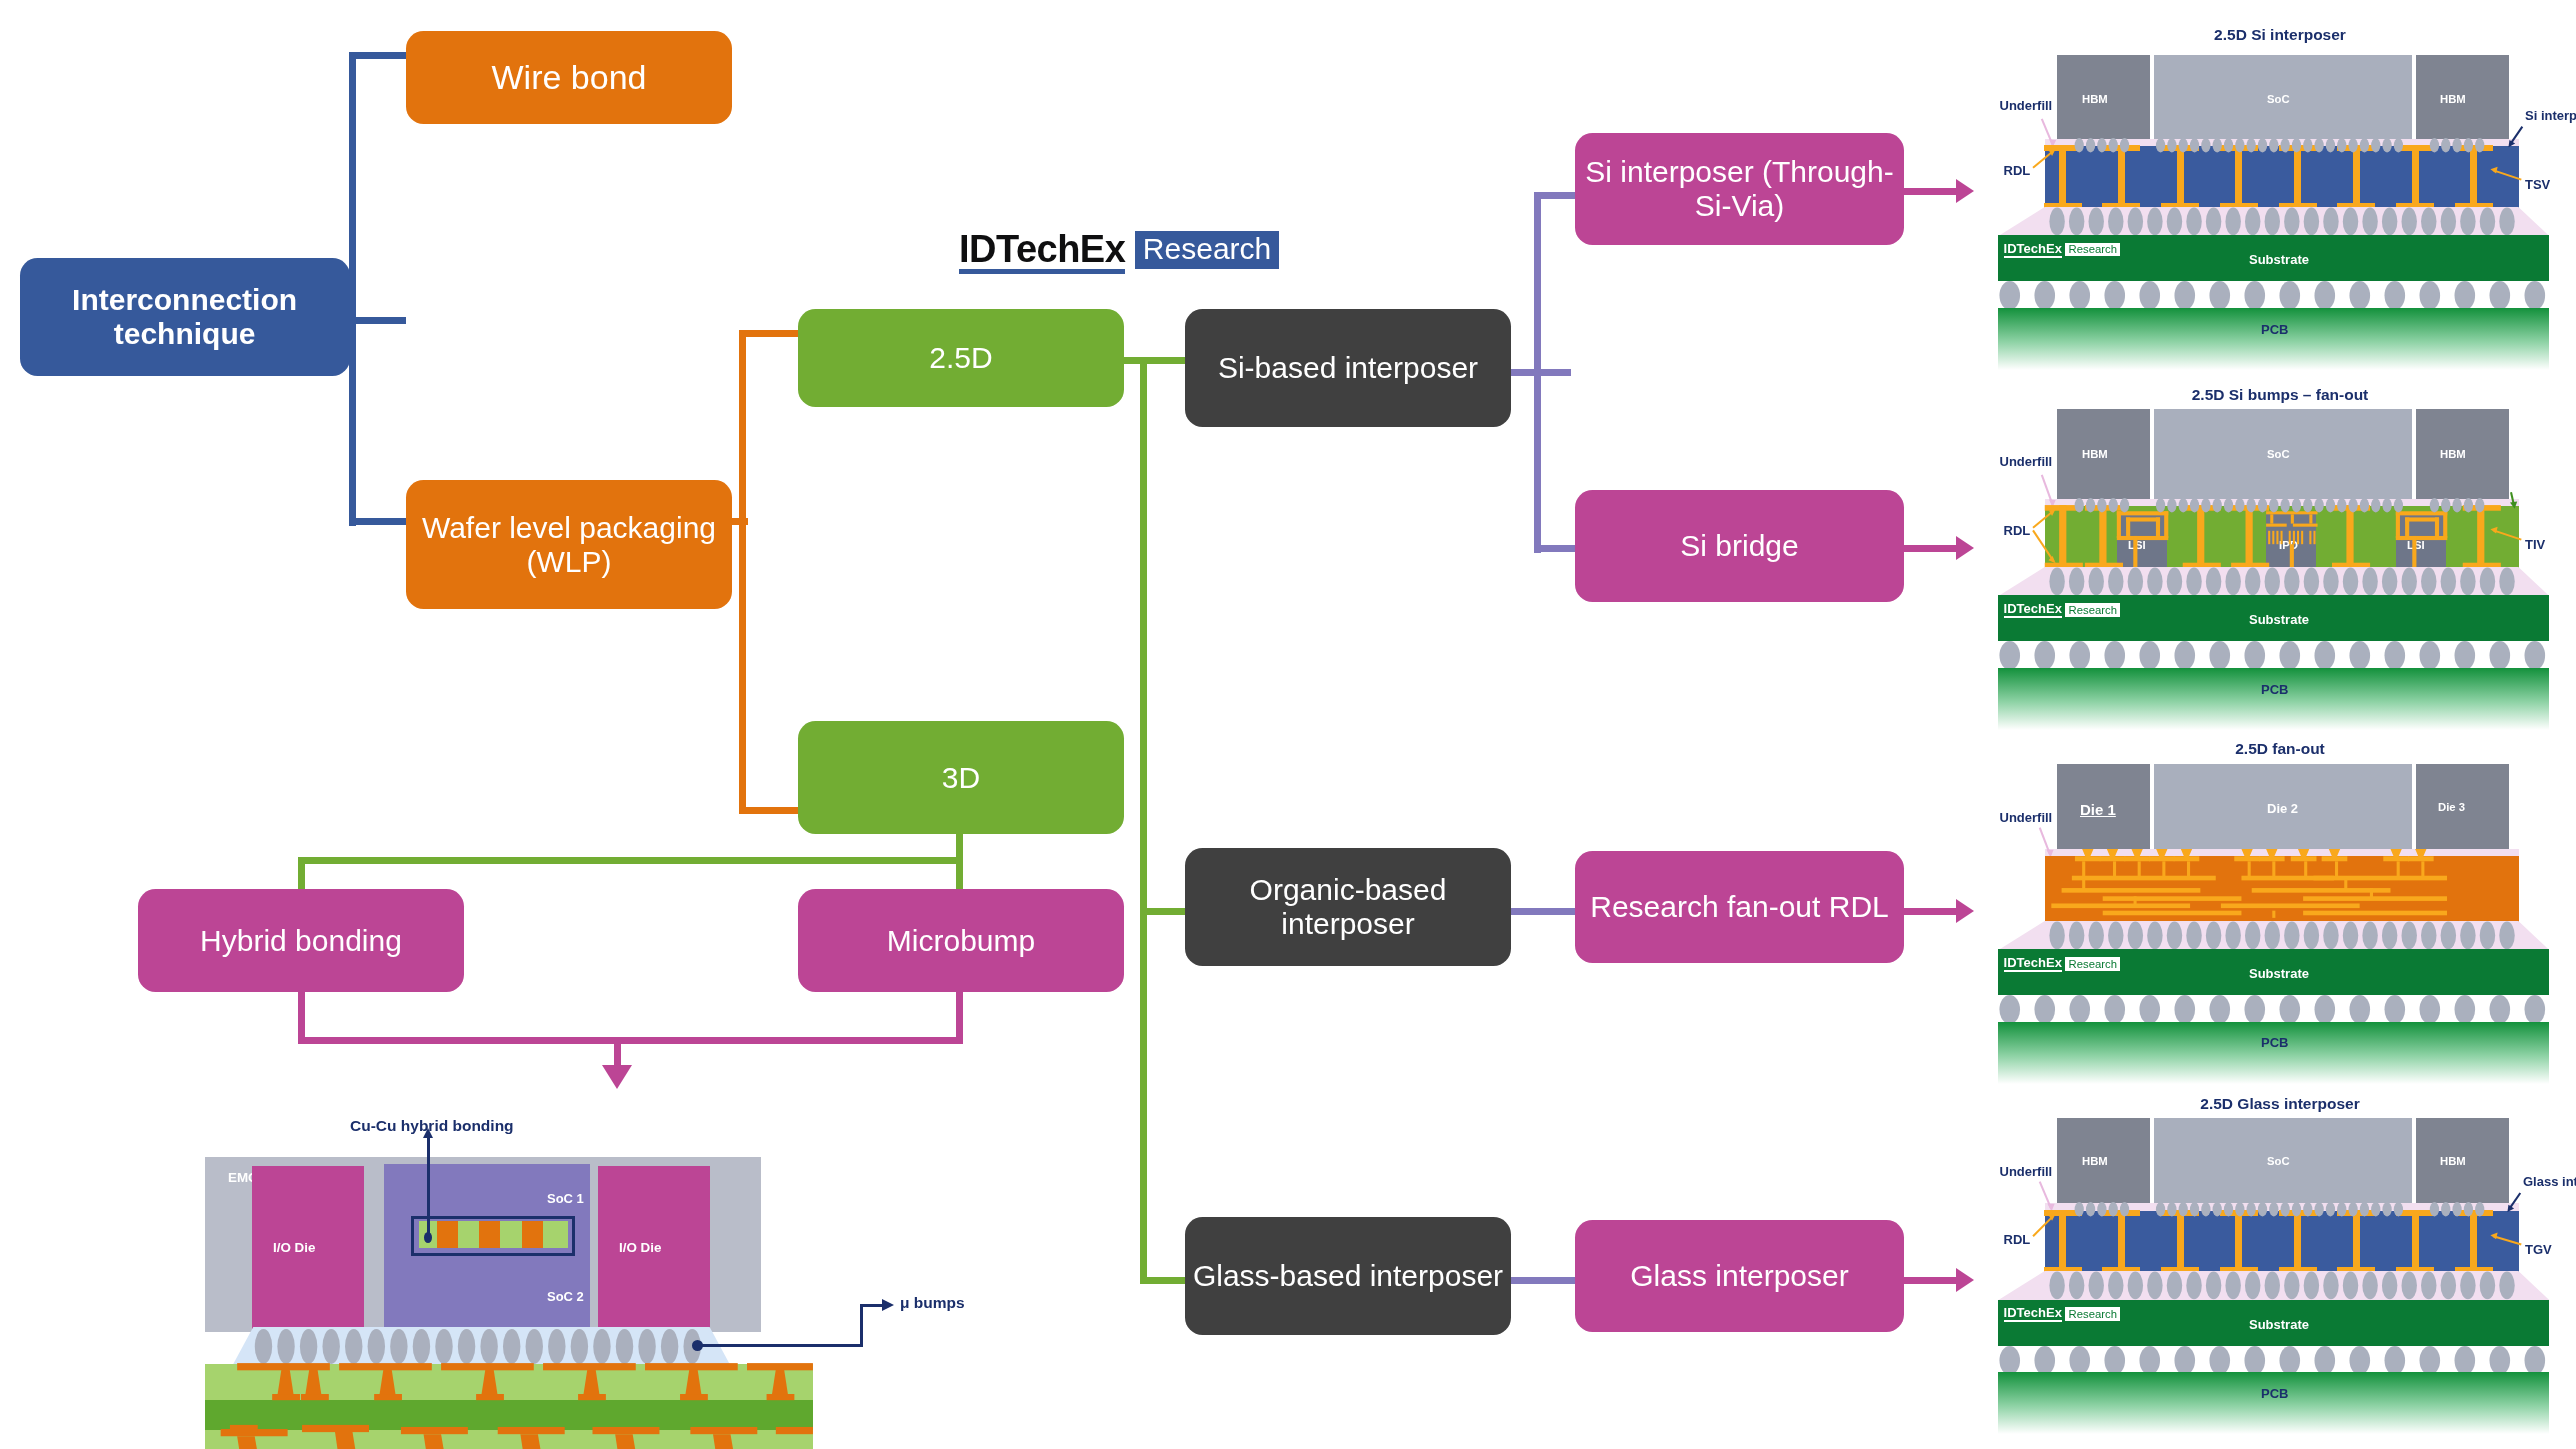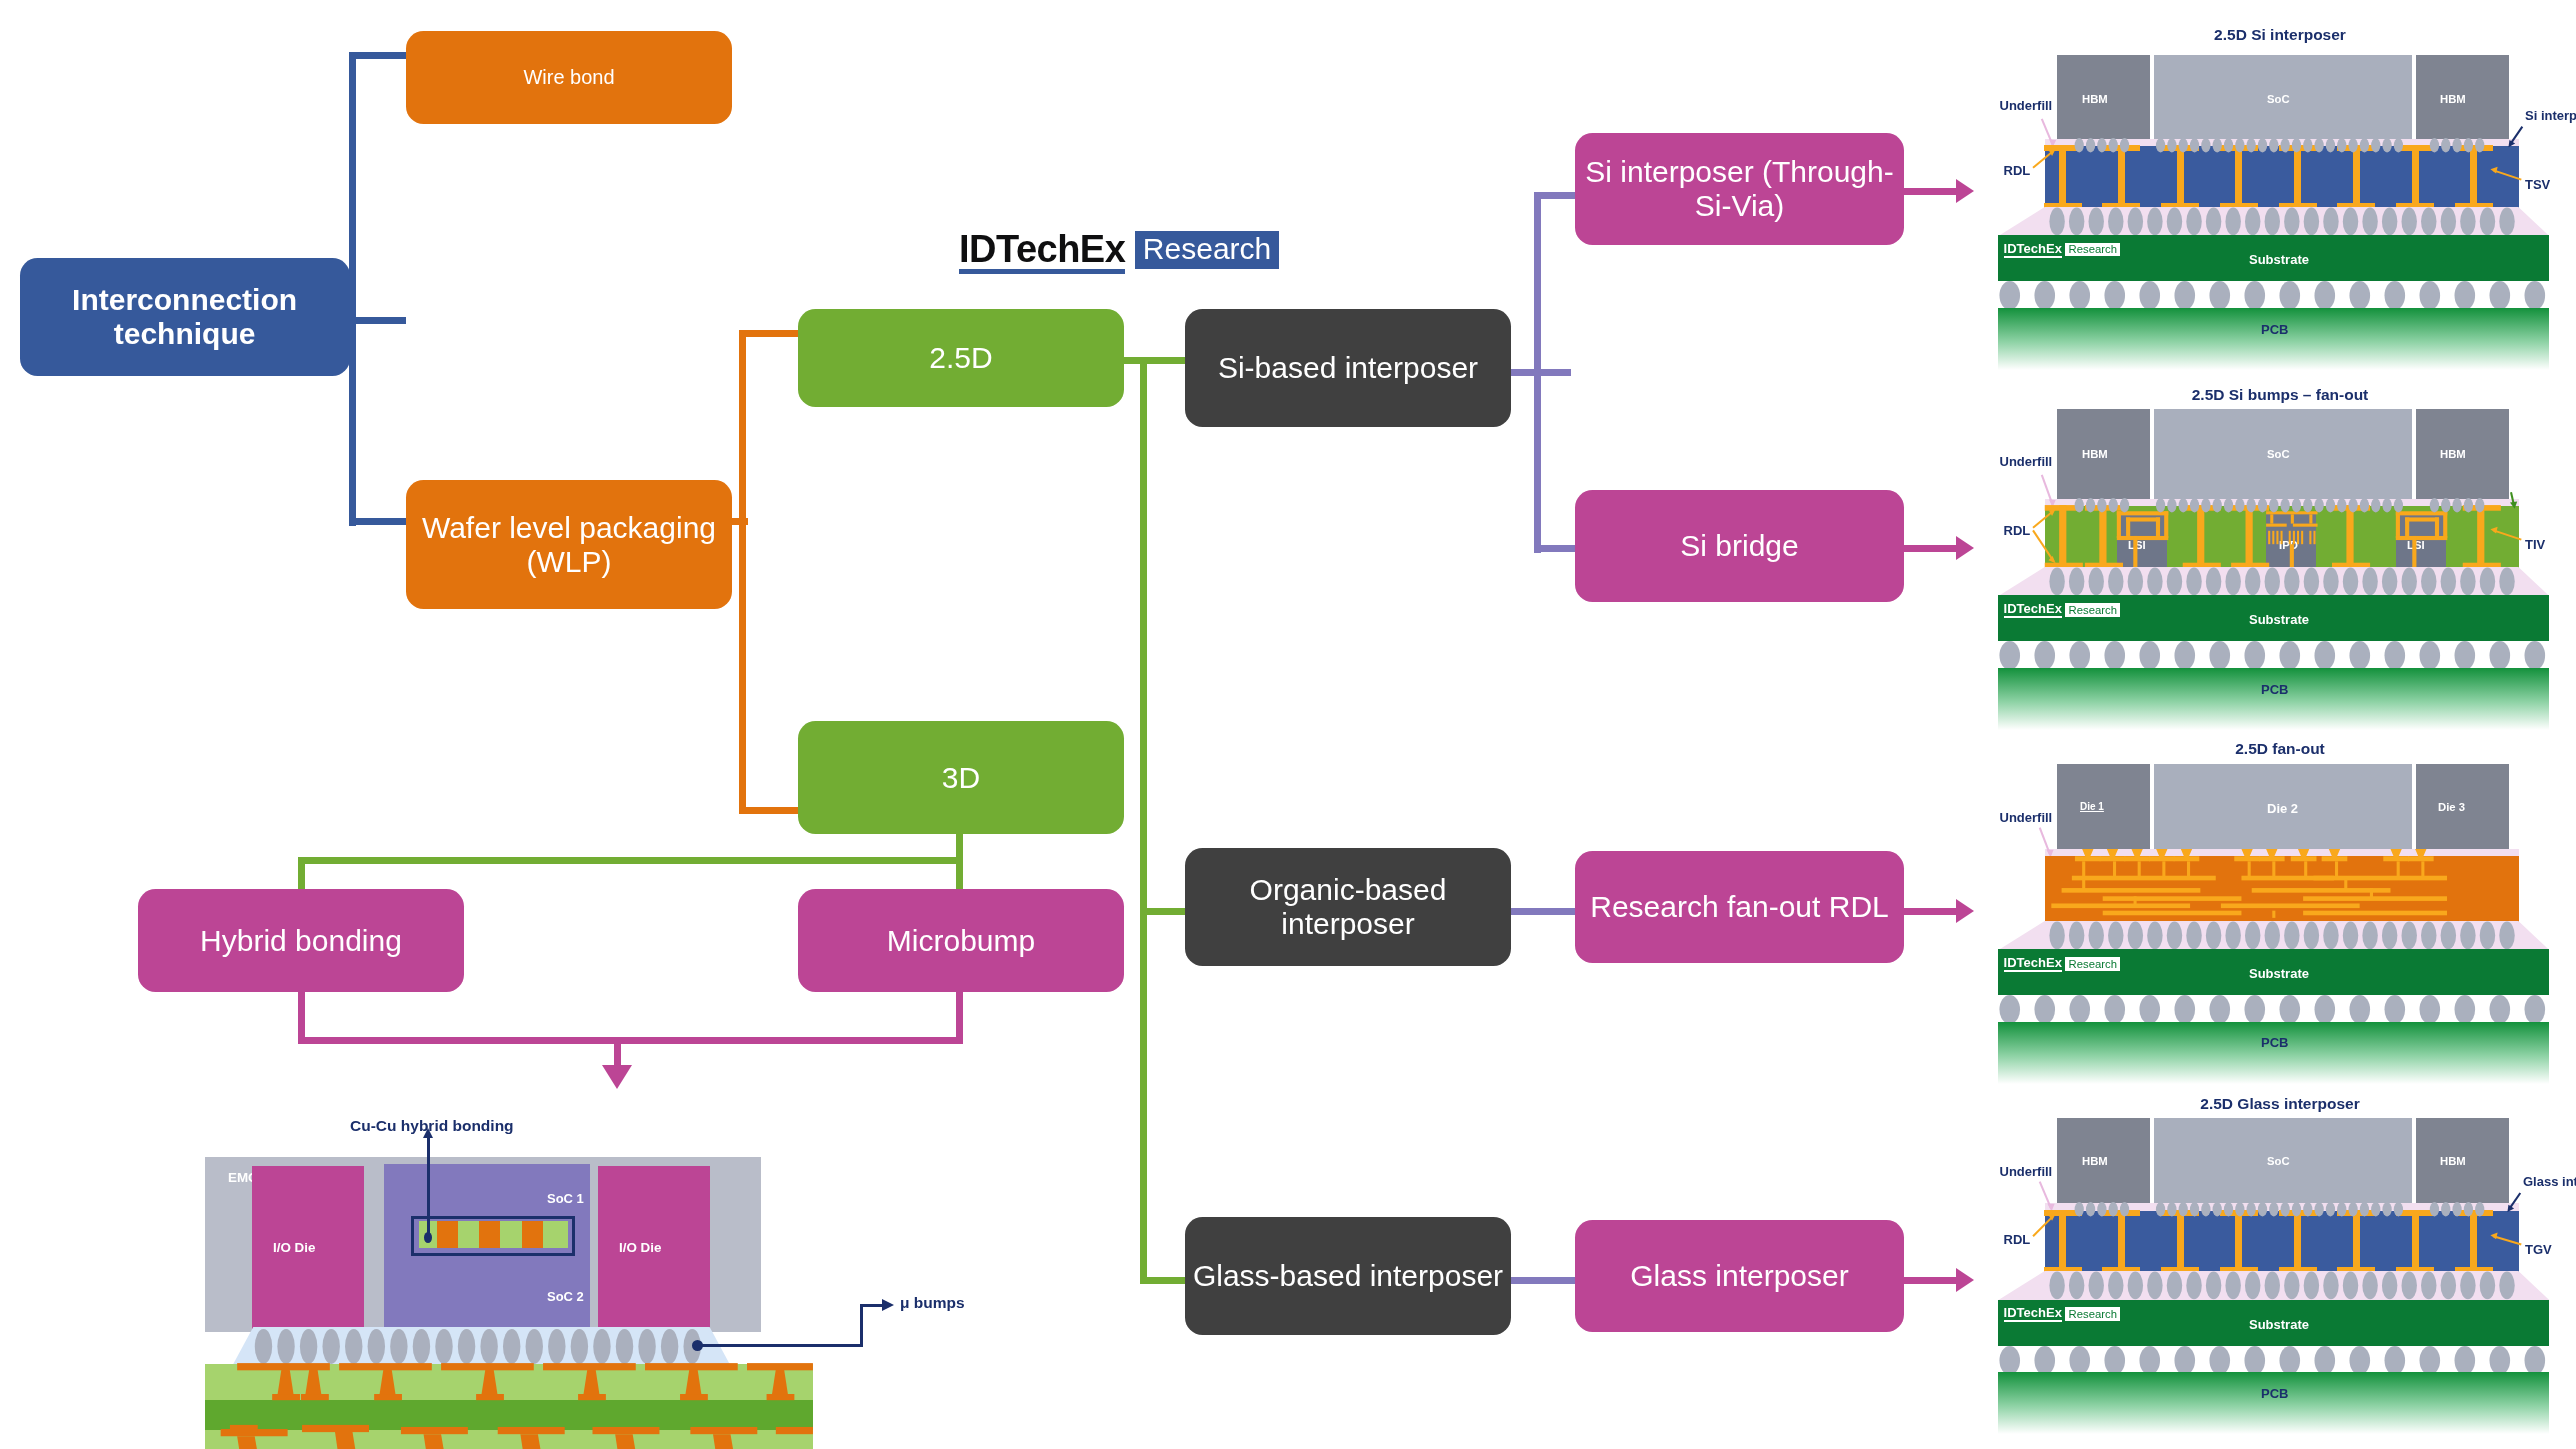--- a/index.html
+++ b/index.html
@@ -124,21 +124,21 @@
   <div class="arrow-r-mag" style="left:1956px;top:179px;"></div>
   <div class="ln c-magenta" style="left:1902px;top:545px;width:57px;height:7.2px;"></div>
   <div class="arrow-r-mag" style="left:1956px;top:536px;"></div>
   <div class="ln c-magenta" style="left:1902px;top:908px;width:57px;height:7.2px;"></div>
   <div class="arrow-r-mag" style="left:1956px;top:899px;"></div>
   <div class="ln c-magenta" style="left:1902px;top:1277px;width:57px;height:7.2px;"></div>
   <div class="arrow-r-mag" style="left:1956px;top:1268px;"></div>
 
   <div class="node n-blue" style="left:19.6px;top:258px;width:330px;height:118px;font-size:30px;">Interconnection technique</div>
 
-  <div class="node n-orange" style="left:406px;top:31px;width:326px;height:93px;font-size:20px;">Wire bond</div>
+  <div class="node n-orange" style="left:406px;top:31px;width:326px;height:93px;font-size:34px;">Wire bond</div>
 
 
   <div class="node n-orange" style="left:406px;top:480px;width:326px;height:129px;font-size:30px;">Wafer level packaging (WLP)</div>
 
   <div class="node n-green" style="left:798px;top:309px;width:326px;height:98px;font-size:30px;">2.5D</div>
 
   <div class="node n-green" style="left:798px;top:721px;width:326px;height:113px;font-size:30px;">3D</div>
 
   <div class="node n-magenta" style="left:138px;top:889px;width:326px;height:103px;font-size:30px;">Hybrid bonding</div>
 
@@ -511,21 +511,21 @@
     </svg>
 
     <div class="blk pcb" style="left:14.4px;top:292px;width:551px;height:62px;"></div>
     <div class="lbl" style="left:277px;top:306px;font-size:13px;">PCB</div>
   </div>
 
   <div class="panel" style="left:1984px;top:732px;width:592px;height:319px;">
     <div class="ptitle" style="top:8.2px;">2.5D fan-out</div>
 
     <div class="blk die-dark" style="left:73px;top:32px;width:93px;height:93px;"></div>
-    <div class="lbl-w" style="left:96px;top:69px;font-size:10px;text-decoration:underline;">Die 1</div>
+    <div class="lbl-w" style="left:96px;top:69px;font-size:15px;text-decoration:underline;">Die 1</div>
     <div class="blk die-light" style="left:170px;top:32px;width:258px;height:93px;"></div>
     <div class="lbl-w" style="left:283px;top:69px;font-size:13px;">Die 2</div>
     <div class="blk die-dark" style="left:432px;top:32px;width:93px;height:93px;"></div>
     <div class="lbl-w" style="left:454px;top:69px;font-size:11.3px;">Die 3</div>
 
     <div class="blk underfill" style="left:61px;top:117px;width:474px;height:13.4px;"></div>
     <div class="lbl" style="left:15.5px;top:78px;font-size:13px;">Underfill</div>
     <svg style="position:absolute;left:0;top:0;width:592px;height:319px;pointer-events:none;" viewBox="0 0 1150 620" width="592" height="319">
       <path d="M108 186 L128 238" stroke="#e8b9de" stroke-width="4" fill="none"></path>
       <polygon points="129,244 121,229 135,229" fill="#e8b9de"></polygon>

